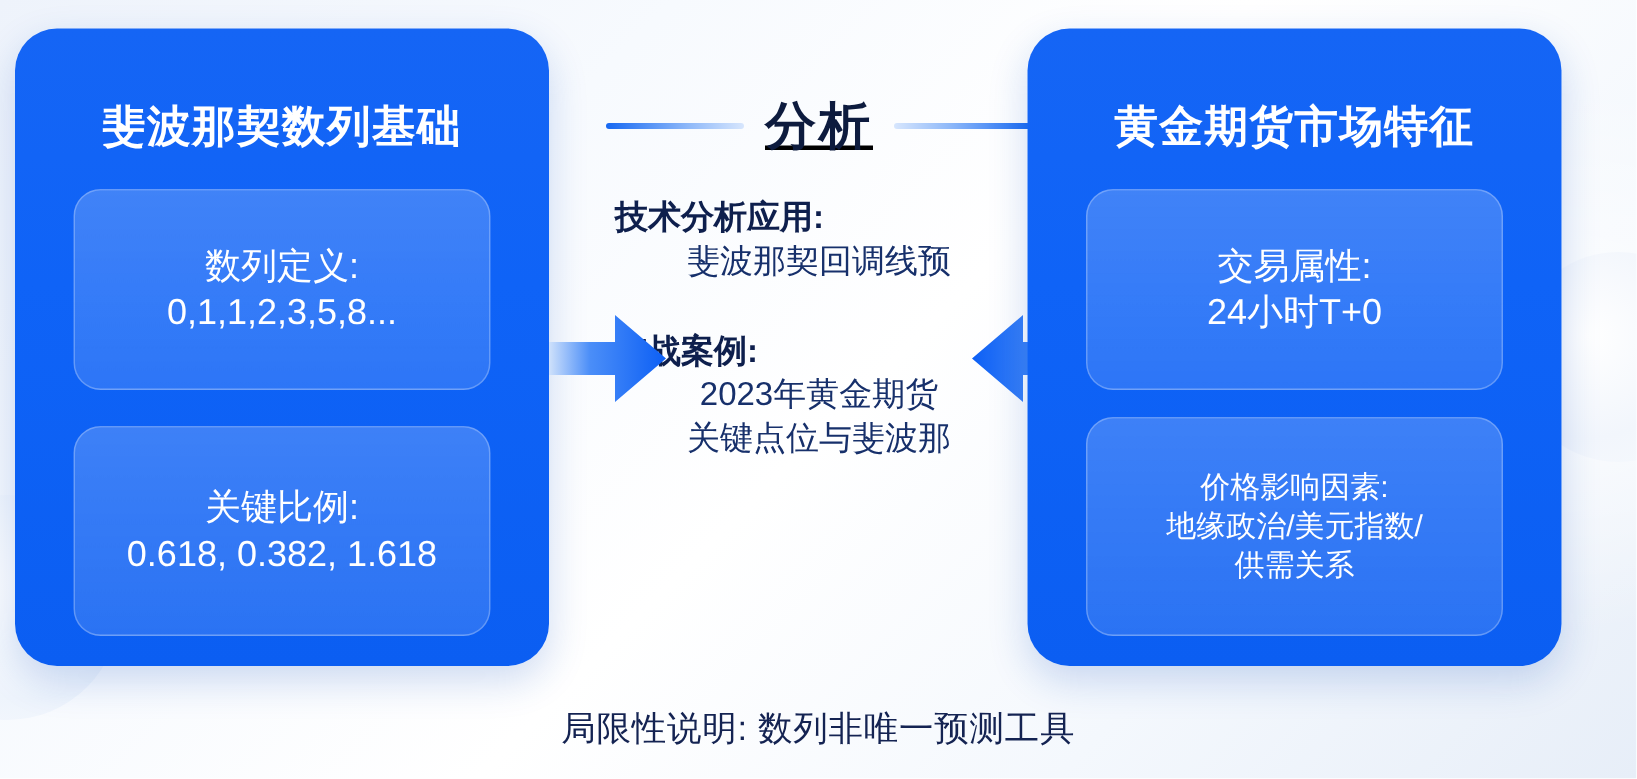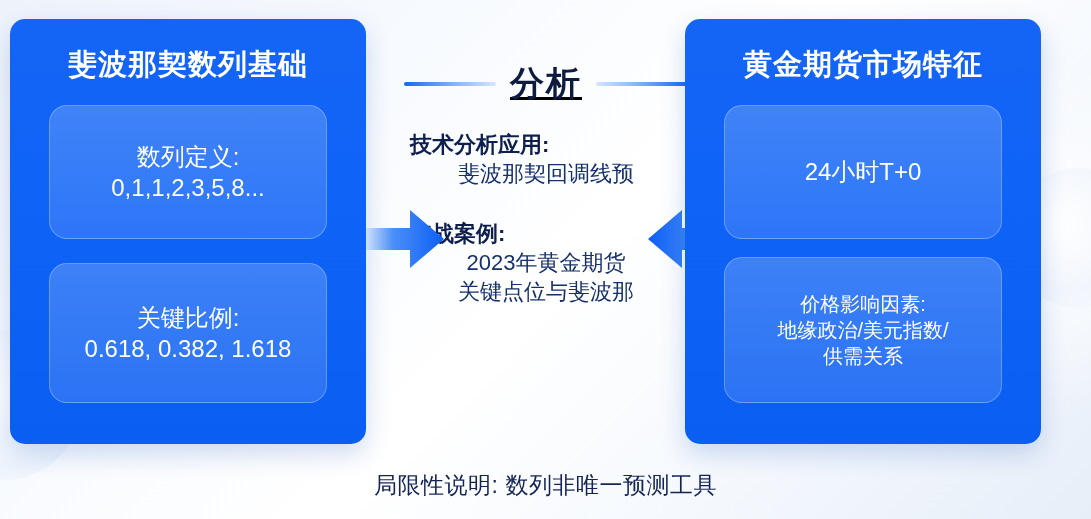--- a/index.html
+++ b/index.html
@@ -44,28 +44,29 @@
     height: 150px;
     background: radial-gradient(circle at 60% 40%, #ffffff 0%, #eef4fc 60%, rgba(226,235,248,0) 100%);
   }
 
   
   .panel {
     position: absolute;
     top: 19px;
     width: 356px;
     height: 425px;
-    border-radius: 15px;
+    border-radius: 28px;
     background: linear-gradient(180deg, #1565f5 0%, #0f63f7 40%, #0b5ef2 100%);
     box-shadow: 0 10px 26px rgba(20, 80, 190, 0.20);
     box-sizing: border-box;
     padding: 24px 20px 20px 20px;
     display: flex;
     flex-direction: column;
     align-items: center;
+    justify-content: flex-end;
   }
   .panel-left  { left: 10px; }
   .panel-right { left: 685px; }
 
   .panel-title {
     color: #ffffff;
     font-size: 29px;
     font-weight: bold;
     letter-spacing: 1px;
     text-align: center;
@@ -246,20 +247,21 @@
         </linearGradient>
       </defs>
       <path d="M78,22 L34,22 L34,4 L0,33 L34,62 L34,44 L78,44 Z" fill="url(#gradLeft)"></path>
     </svg>
   </div>
 
   <div class="panel panel-right">
     <div class="panel-title">黄金期货市场特征</div>
 
     <div class="card card-right-a">
+      <div class="card-line">交易属性:</div>
       <div class="card-line">24小时T+0</div>
     </div>
 
     <div class="card card-right-b">
       <div class="card-line small">价格影响因素:</div>
       <div class="card-line small">地缘政治/美元指数/</div>
       <div class="card-line small">供需关系</div>
     </div>
   </div>
 

